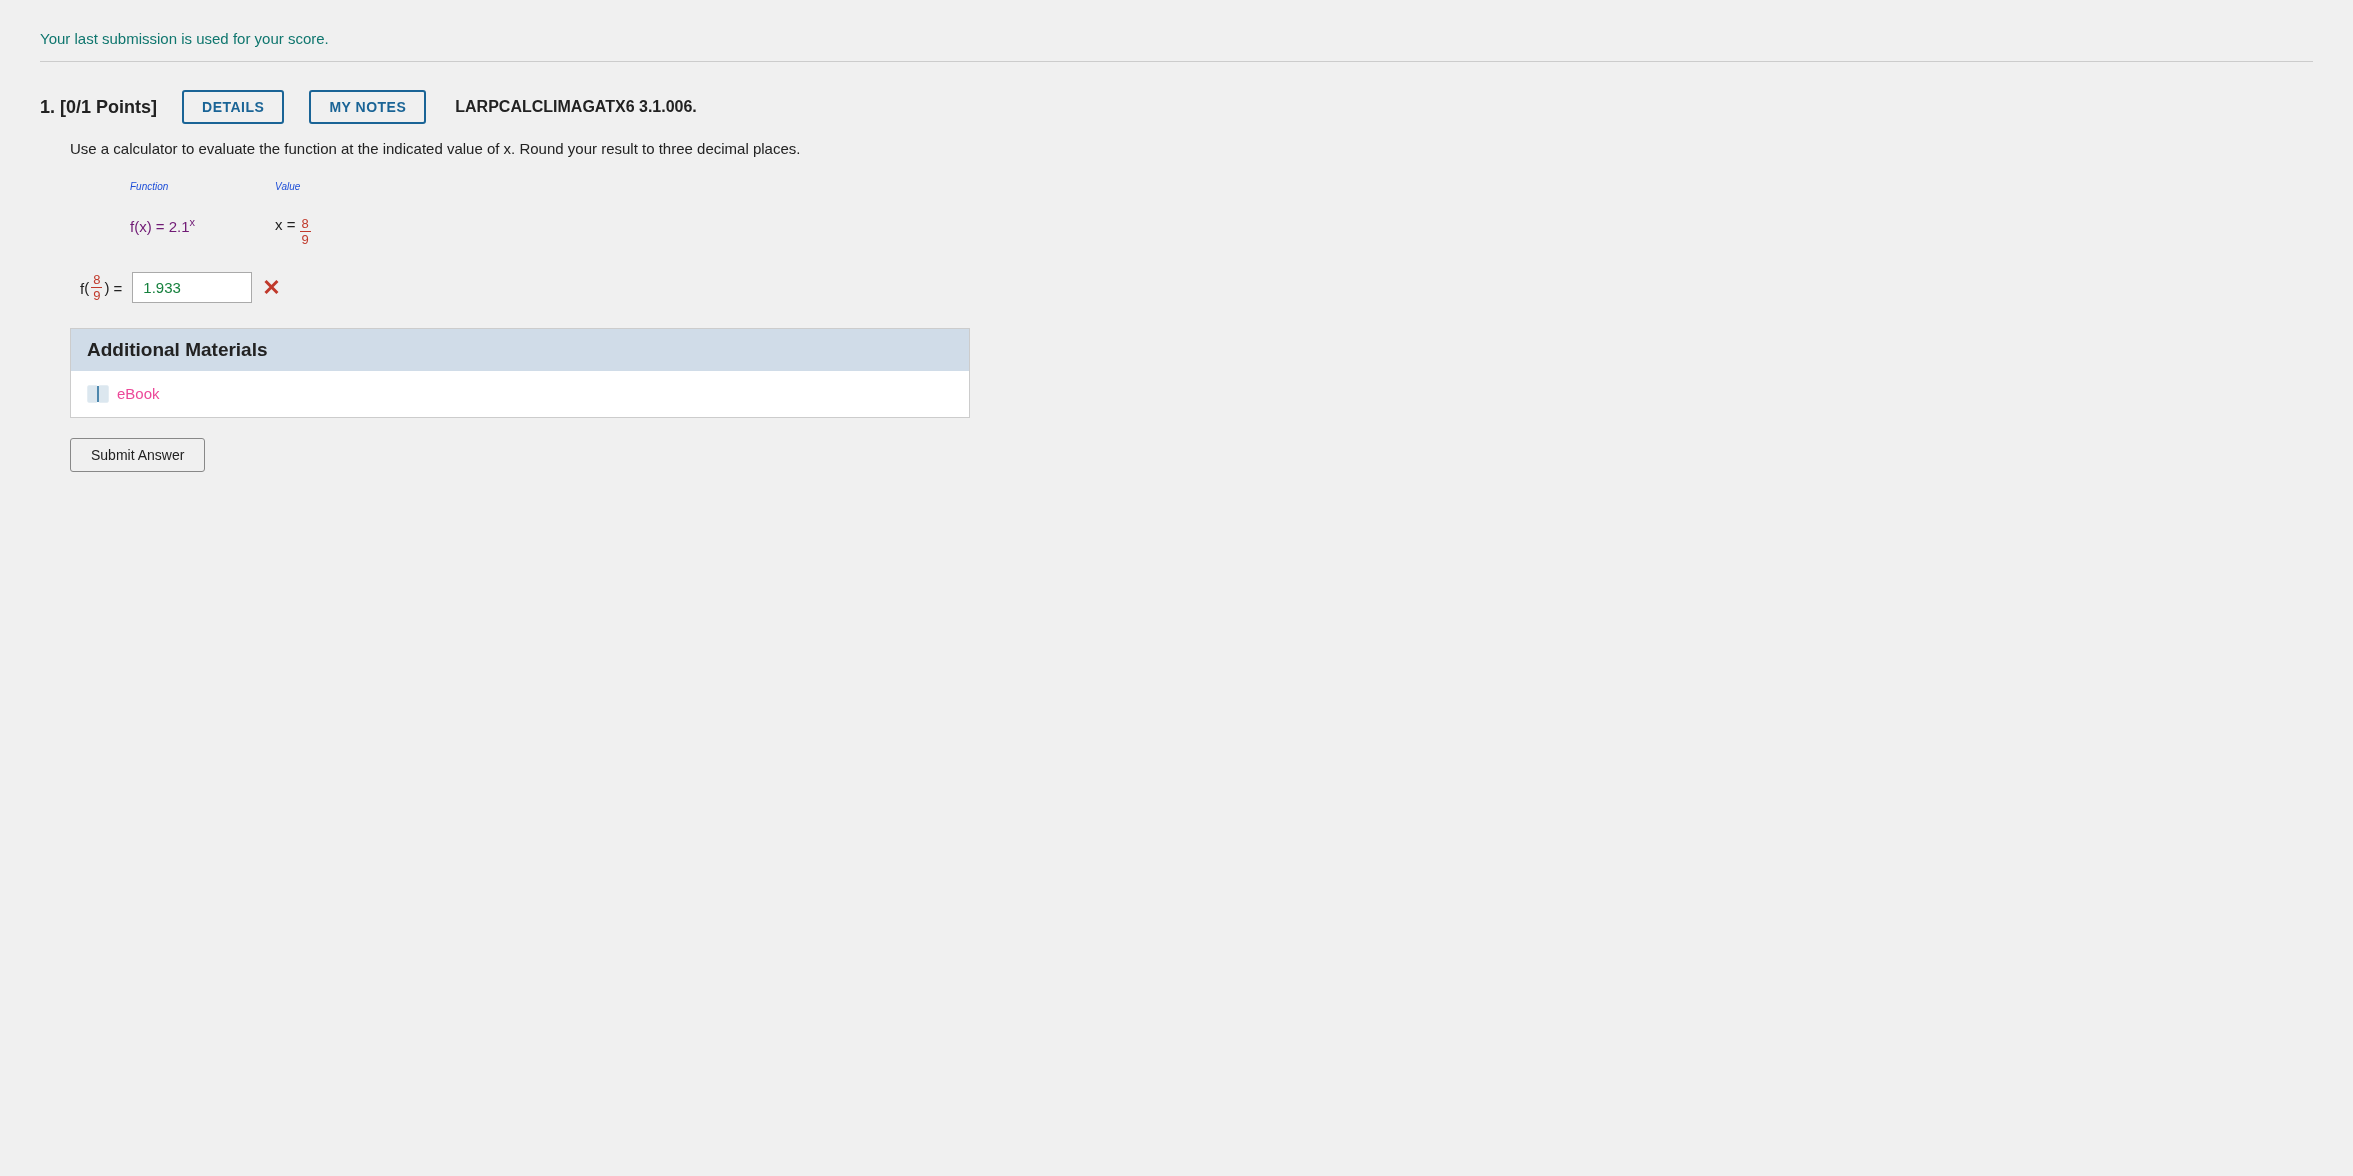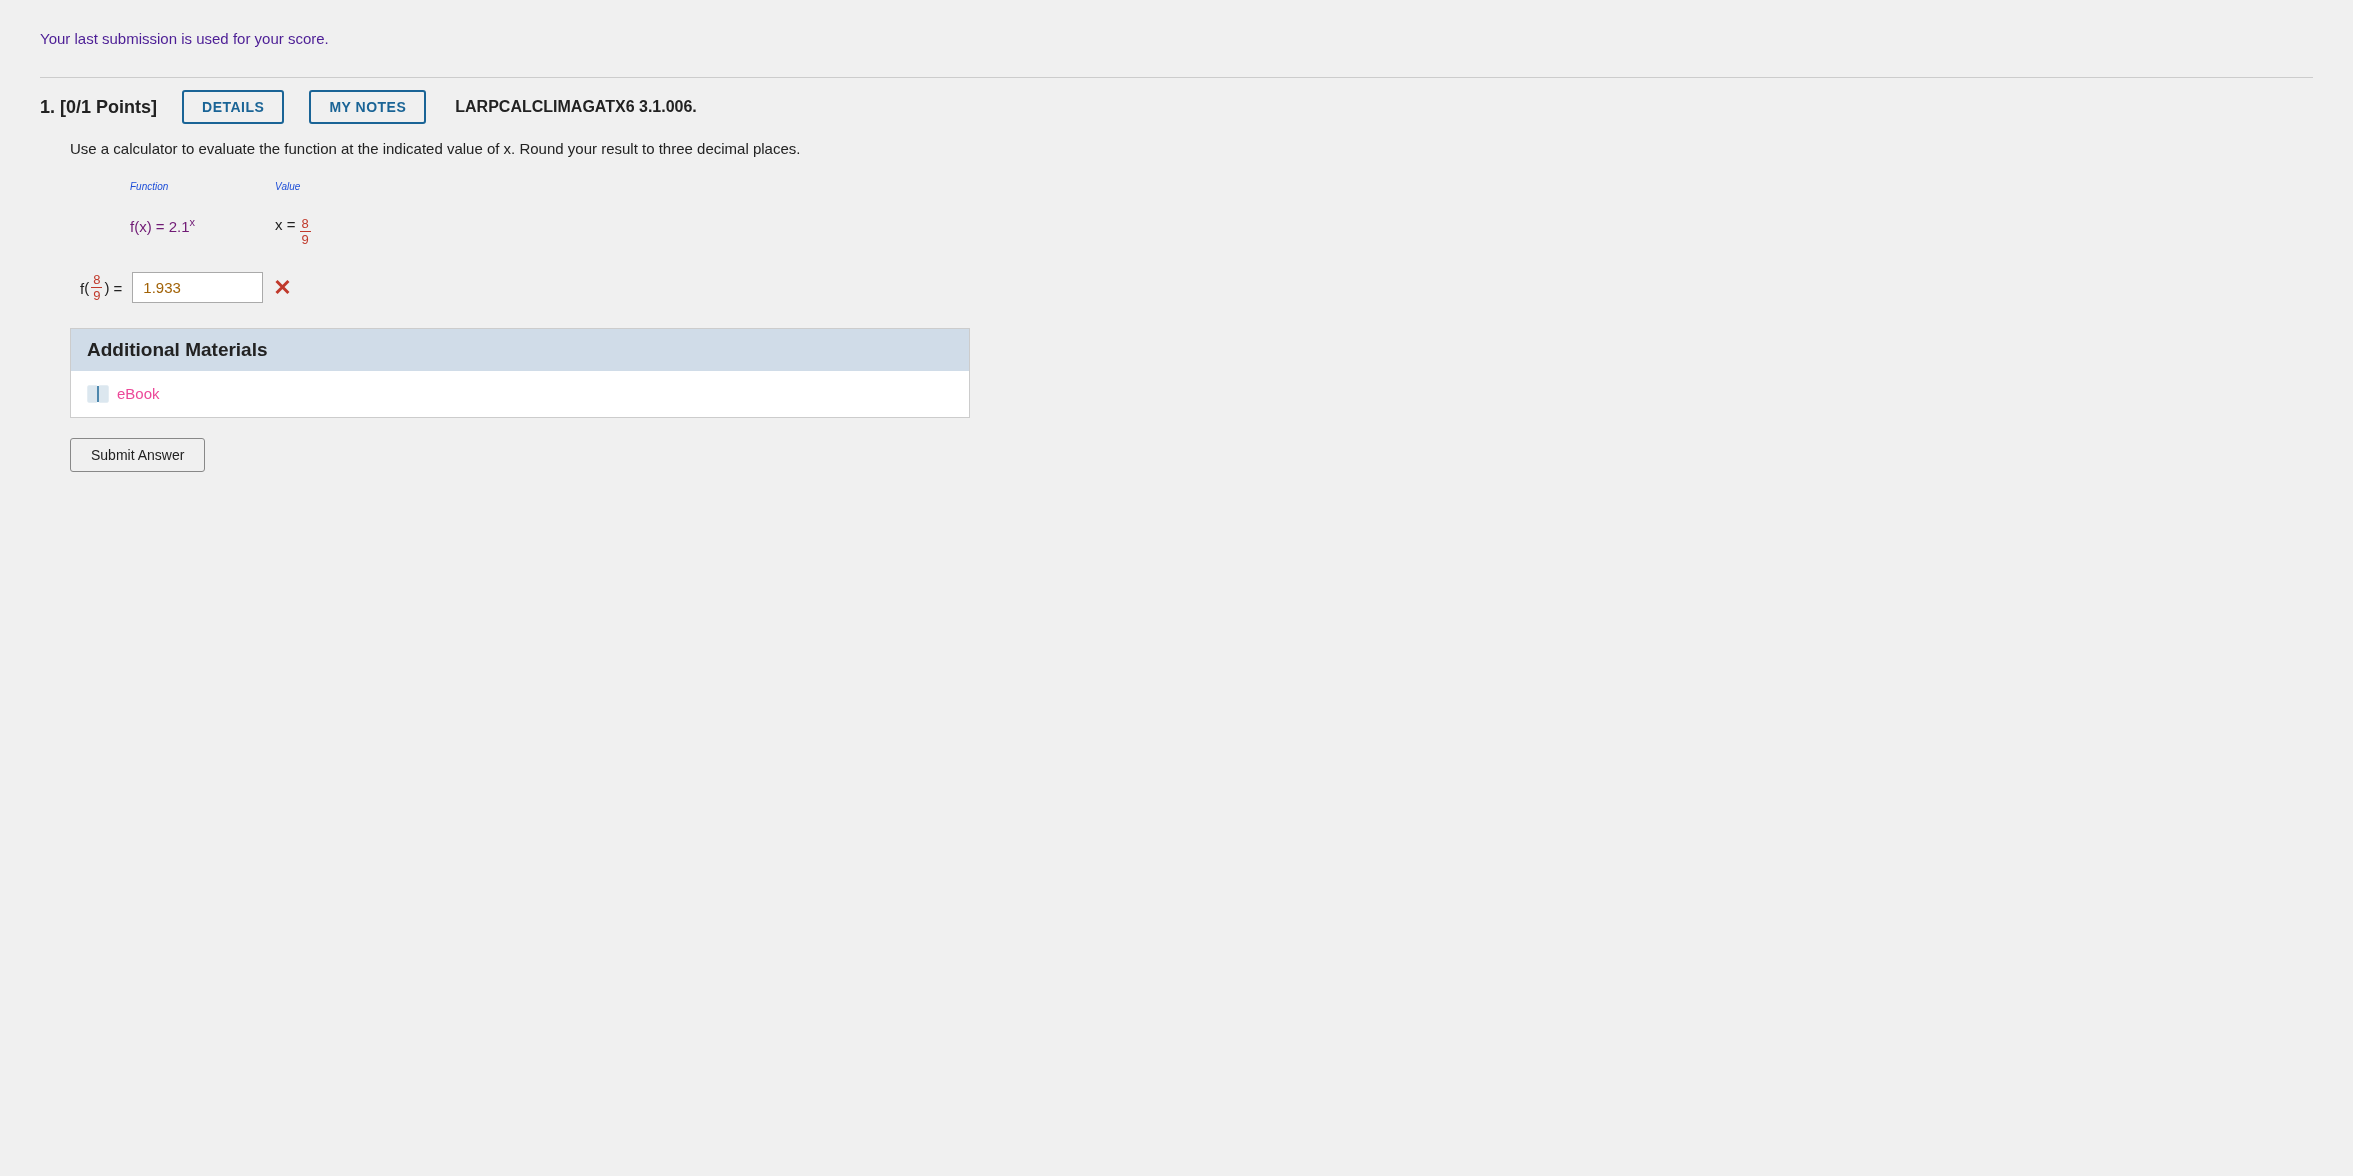--- a/index.html
+++ b/index.html
@@ -9,24 +9,24 @@
       color: #222;
       font-size: 16px;
     }
     .page-wrapper {
       background: #f0f0f0;
       min-height: 1176px;
       padding: 20px 40px 40px 40px;
     }
     .top-note {
       font-size: 15px;
-      color: #4c1d95;
-      padding: 10px 0 30px 0;
+      color: #0f766e;
+      padding: 10px 0 14px 0;
       border-bottom: 1px solid #ccc;
-      margin-bottom: 12px;
+      margin-bottom: 28px;
     }
     .question-block {
       background: #f0f0f0;
       padding: 0 0 30px 0;
     }
     .question-header {
       display: flex;
       align-items: center;
       gap: 25px;
       margin-bottom: 14px;
@@ -121,22 +121,22 @@
     }
     .answer-label {
       font-size: 15px;
       color: #222;
     }
     .answer-input {
       border: 1px solid #aaa;
       background: white;
       padding: 6px 10px;
       font-size: 15px;
-      width: 131px;
-      color: #a16207;
+      width: 120px;
+      color: #15803d;
     }
     .wrong-icon {
       color: #c0392b;
       font-size: 20px;
       font-weight: bold;
     }
     .additional-materials {
       border: 1px solid #ccc;
       background: white;
       margin-bottom: 20px;

